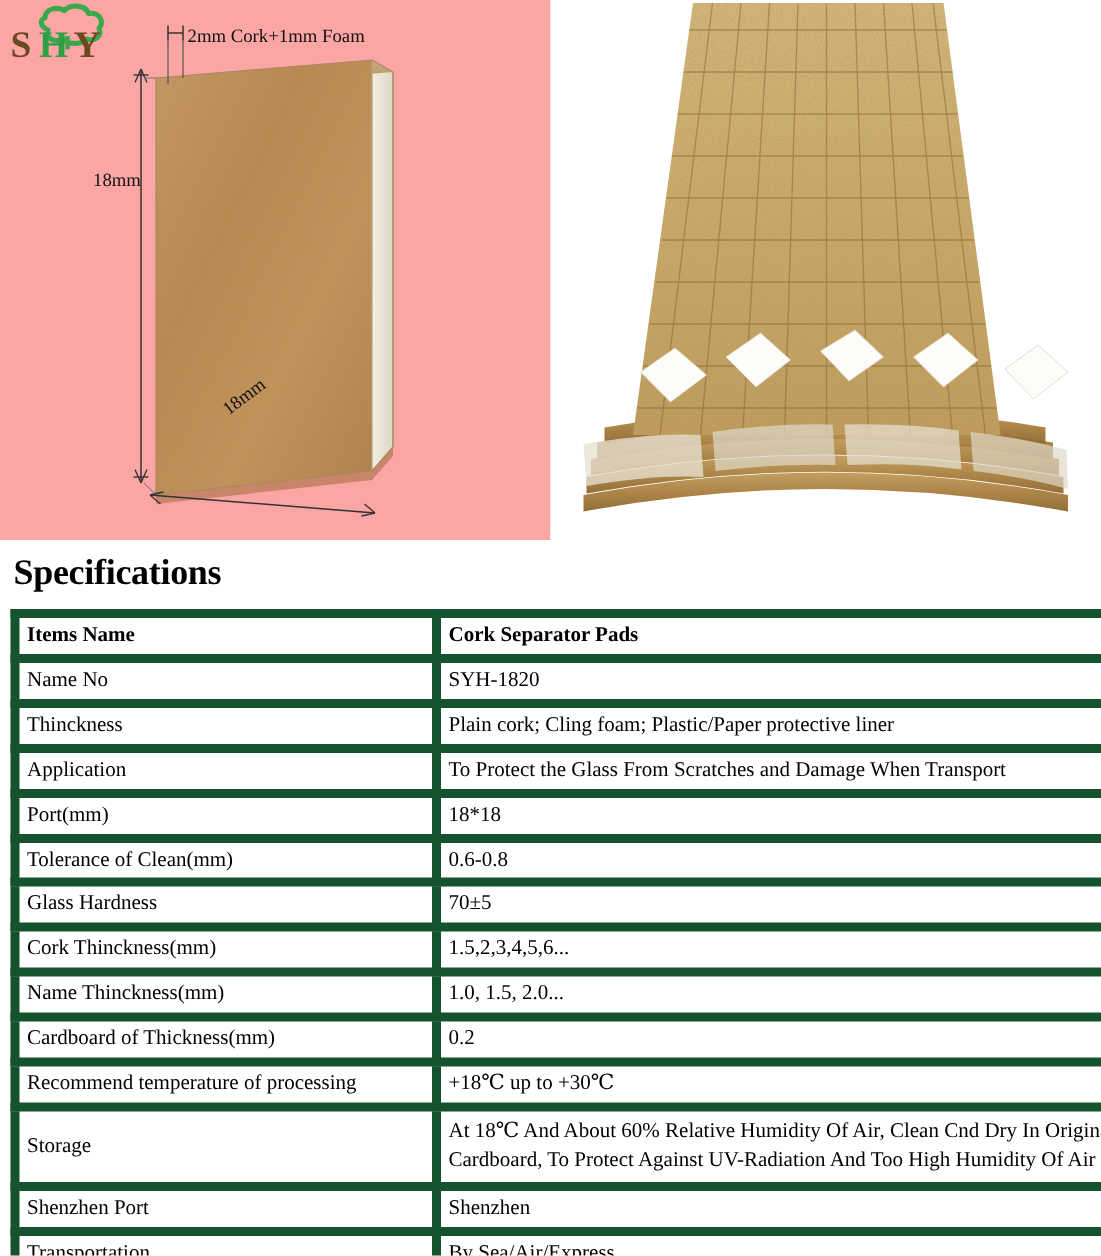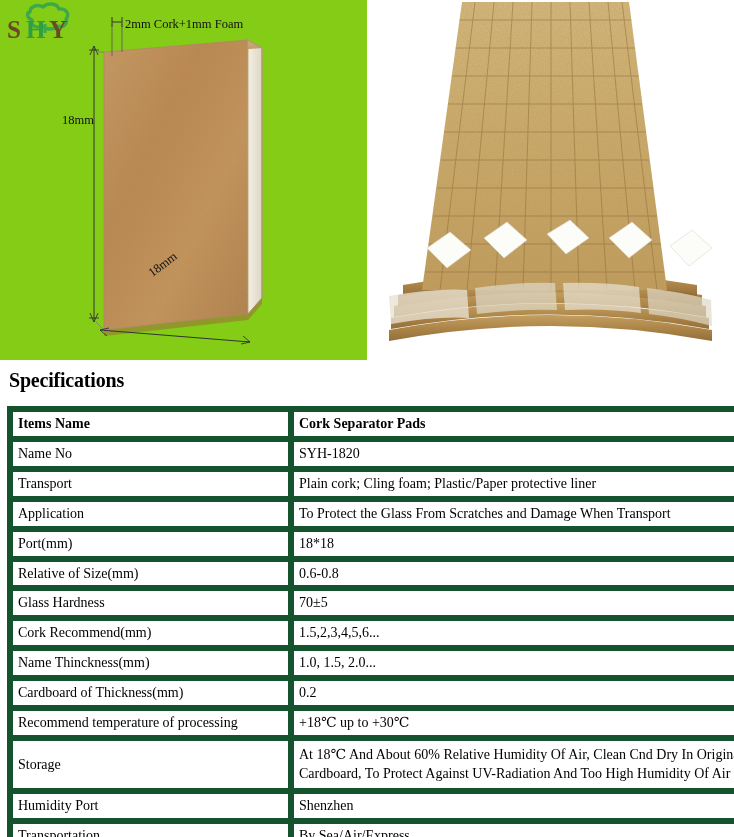--- a/index.html
+++ b/index.html
@@ -35,21 +35,21 @@
     z-index: 12;
   }
 
   
   .diagram-panel {
     position: absolute;
     left: 0;
     top: 0;
     width: 367px;
     height: 360px;
-    background: #84cc16;
+    background: #fca5a5;
   }
   .diagram-svg { display: block; }
 
   .dim-label {
     position: absolute;
     font-family: "Liberation Serif", "DejaVu Serif", serif;
     font-size: 13px;
     color: #111;
     white-space: nowrap;
     line-height: 1;
@@ -73,21 +73,21 @@
     overflow: hidden;
   }
 
   
   .spec-heading {
     position: absolute;
     left: 9px;
     top: 369px;
     font-family: "Liberation Serif", "DejaVu Serif", serif;
     font-weight: bold;
-    font-size: 20px;
+    font-size: 24px;
     letter-spacing: -0.2px;
     color: #000;
     margin: 0;
   }
 
   
   .spec-table-wrap {
     position: absolute;
     left: 7px;
     top: 406px;
@@ -292,61 +292,61 @@
       <tr class="header-row">
         <td class="col-item">Items Name</td>
         <td class="col-val">Cork Separator Pads</td>
       </tr>
 
       <tr>
         <td class="col-item">Name No</td>
         <td class="col-val">SYH-1820</td>
       </tr>
       <tr>
-        <td class="col-item">Transport</td>
+        <td class="col-item">Thinckness</td>
         <td class="col-val">Plain cork; Cling foam; Plastic/Paper protective liner</td>
       </tr>
       <tr>
         <td class="col-item">Application</td>
         <td class="col-val">To Protect the Glass From Scratches and Damage When Transport</td>
       </tr>
       <tr>
         <td class="col-item">Port(mm)</td>
         <td class="col-val">18*18</td>
       </tr>
       <tr>
-        <td class="col-item">Relative of  Size(mm)</td>
+        <td class="col-item">Tolerance of  Clean(mm)</td>
         <td class="col-val">0.6-0.8</td>
       </tr>
       <tr>
         <td class="col-item">Glass Hardness</td>
         <td class="col-val">70±5</td>
       </tr>
       <tr>
-        <td class="col-item">Cork Recommend(mm)</td>
+        <td class="col-item">Cork Thinckness(mm)</td>
         <td class="col-val">1.5,2,3,4,5,6...</td>
       </tr>
       <tr>
         <td class="col-item">Name Thinckness(mm)</td>
         <td class="col-val">1.0, 1.5, 2.0...</td>
       </tr>
       <tr>
         <td class="col-item">Cardboard of  Thickness(mm)</td>
         <td class="col-val">0.2</td>
       </tr>
       <tr>
         <td class="col-item">Recommend temperature of processing</td>
         <td class="col-val">+18℃ up to +30℃</td>
       </tr>
       <tr class="r-storage">
         <td class="col-item">Storage</td>
         <td class="col-val">At 18℃ And About 60% Relative Humidity Of  Air, Clean Cnd Dry In Original Cardboard, To Protect Against UV-Radiation And Too High Humidity Of  Air</td>
       </tr>
       <tr>
-        <td class="col-item">Humidity Port</td>
+        <td class="col-item">Shenzhen Port</td>
         <td class="col-val">Shenzhen</td>
       </tr>
       <tr>
         <td class="col-item">Transportation</td>
         <td class="col-val">By Sea/Air/Express</td>
       </tr>
     </tbody>
   </table>
 </div>
 

